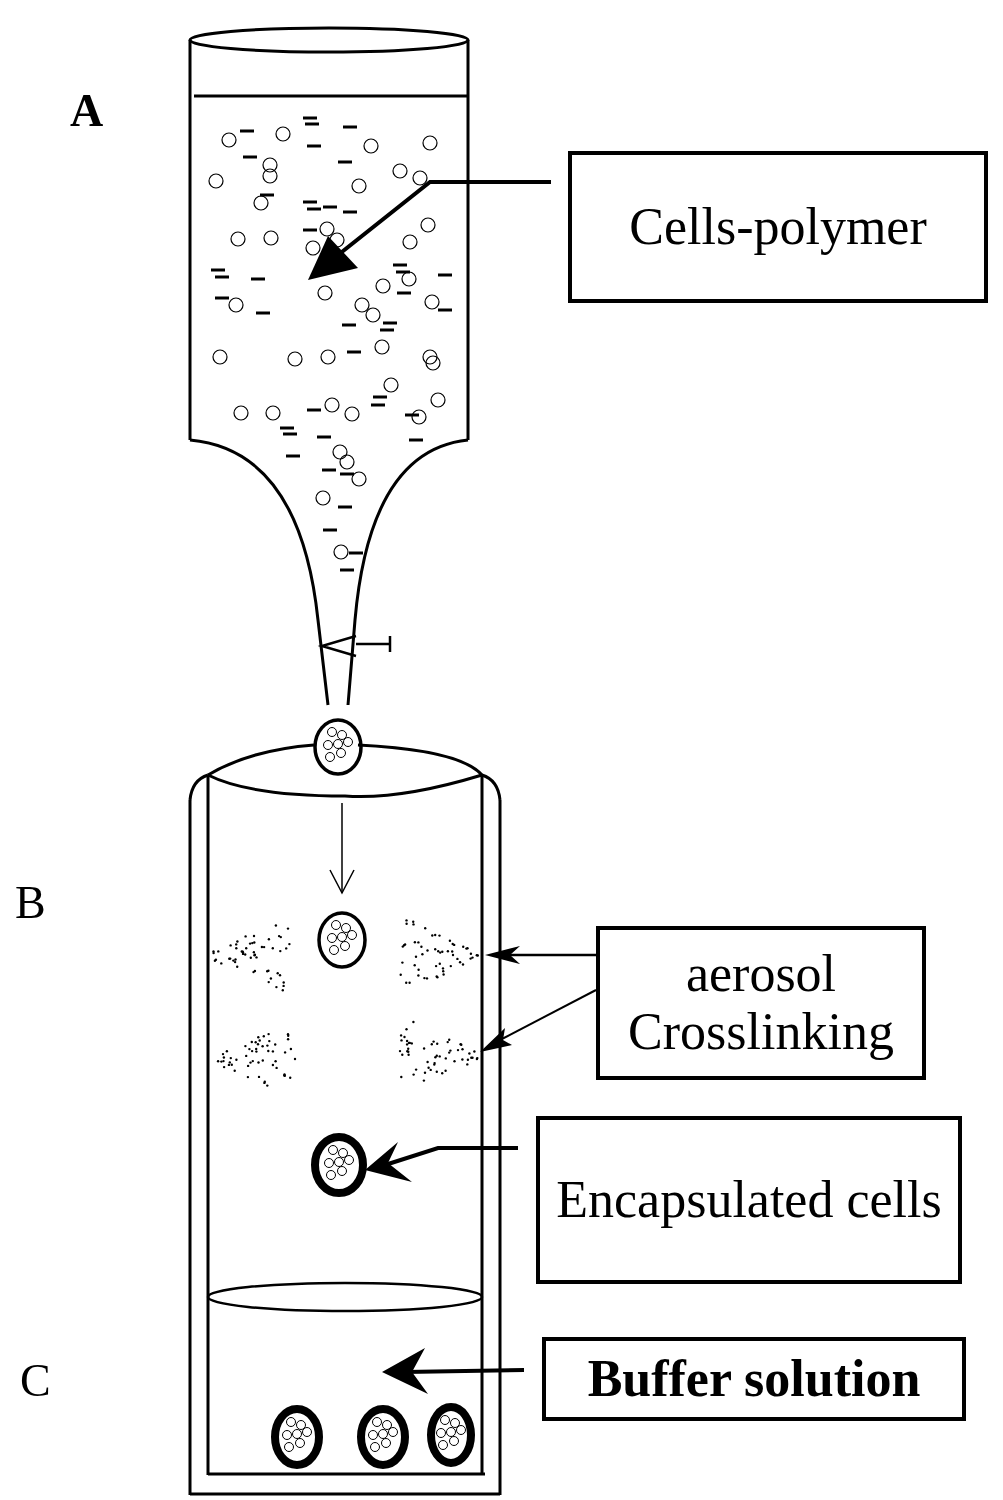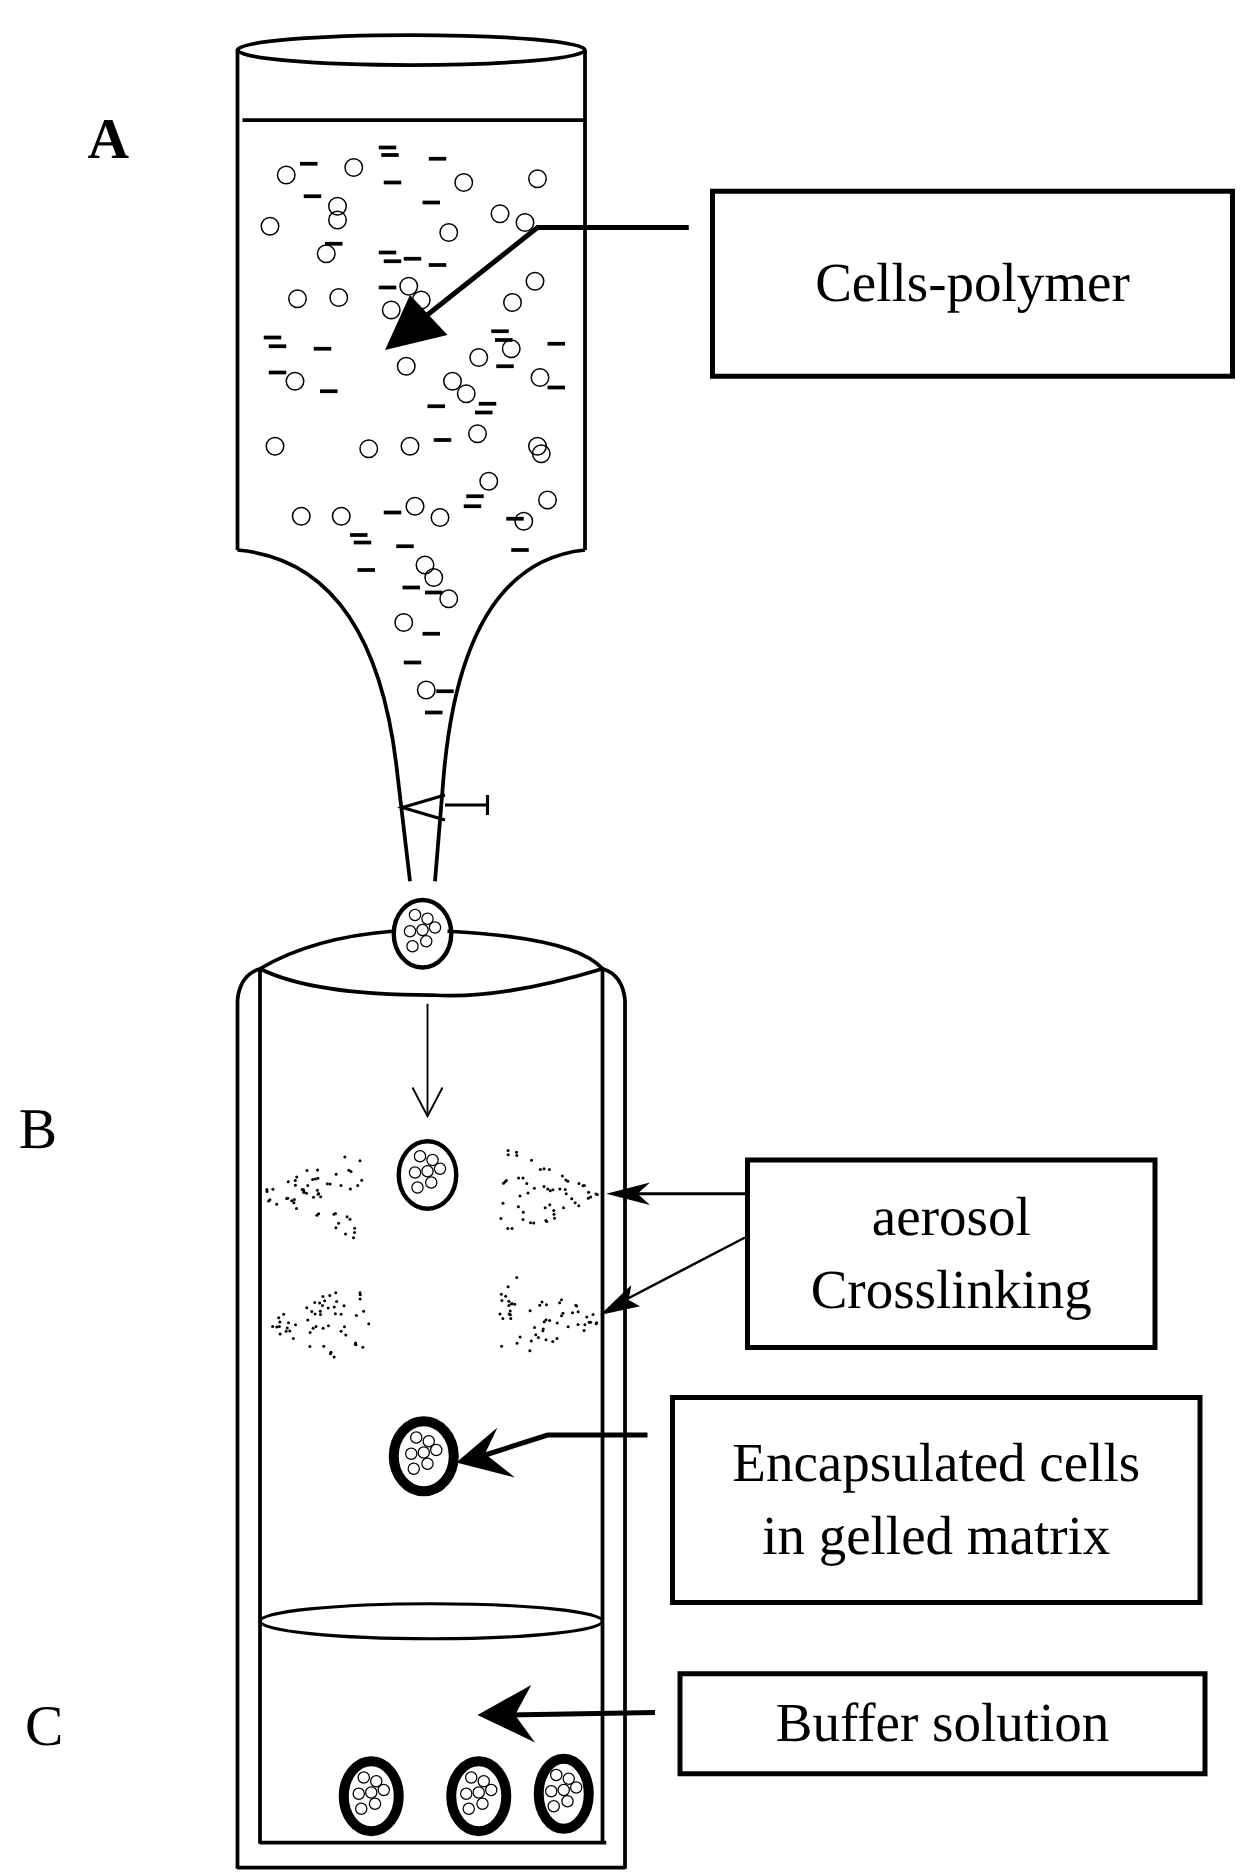--- a/index.html
+++ b/index.html
@@ -5,25 +5,25 @@
   html, body { margin: 0; padding: 0; background: #ffffff; }
   body { width: 1003px; height: 1500px; position: relative; overflow: hidden;
          font-family: "Liberation Serif", "DejaVu Serif", serif; color: #000; }
   svg.stage { position: absolute; left: 0; top: 0; }
   .section-label { position: absolute; font-size: 46px; line-height: 1; color: #000; }
   #label-a { left: 70px; top: 88px; font-weight: bold; }
   #label-b { left: 15px; top: 880px; }
   #label-c { left: 20px; top: 1358px; }
   .callout { position: absolute; box-sizing: border-box; border: 4px solid #000; background: #fff;
              display: flex; flex-direction: column; align-items: center; justify-content: center;
-             font-size: 44px; line-height: 58px; text-align: center; }
+             font-size: 52px; line-height: 58px; text-align: center; }
   #box-suspension { left: 568px; top: 151px; width: 420px; height: 152px; }
   #box-aerosol { left: 596px; top: 926px; width: 330px; height: 154px; }
   #box-encapsulated { left: 536px; top: 1116px; width: 426px; height: 168px; }
-  #box-buffer { left: 542px; top: 1337px; width: 424px; height: 84px; }
+  #box-buffer { left: 542px; top: 1337px; width: 424px; height: 84px; font-weight: bold; }
   .callout span { display: block; }
 </style>
 </head>
 <body>
 
 <svg class="stage" width="1003" height="1500" viewBox="0 0 1003 1500">
 
   <g fill="none" stroke="#000" stroke-width="3">
     <ellipse cx="329" cy="40" rx="139" ry="12"></ellipse>
     <line x1="190" y1="40" x2="190" y2="440"></line>
@@ -457,17 +457,16 @@
 
 <div class="callout" id="box-suspension">
   <span>Cells-polymer</span>
 </div>
 <div class="callout" id="box-aerosol">
   <span>aerosol</span>
   <span>Crosslinking</span>
 </div>
 <div class="callout" id="box-encapsulated">
   <span>Encapsulated cells</span>
-  <span>in gelled matrix</span>
 </div>
 <div class="callout" id="box-buffer">
   <span>Buffer solution</span>
 </div>
 
 </body></html>

